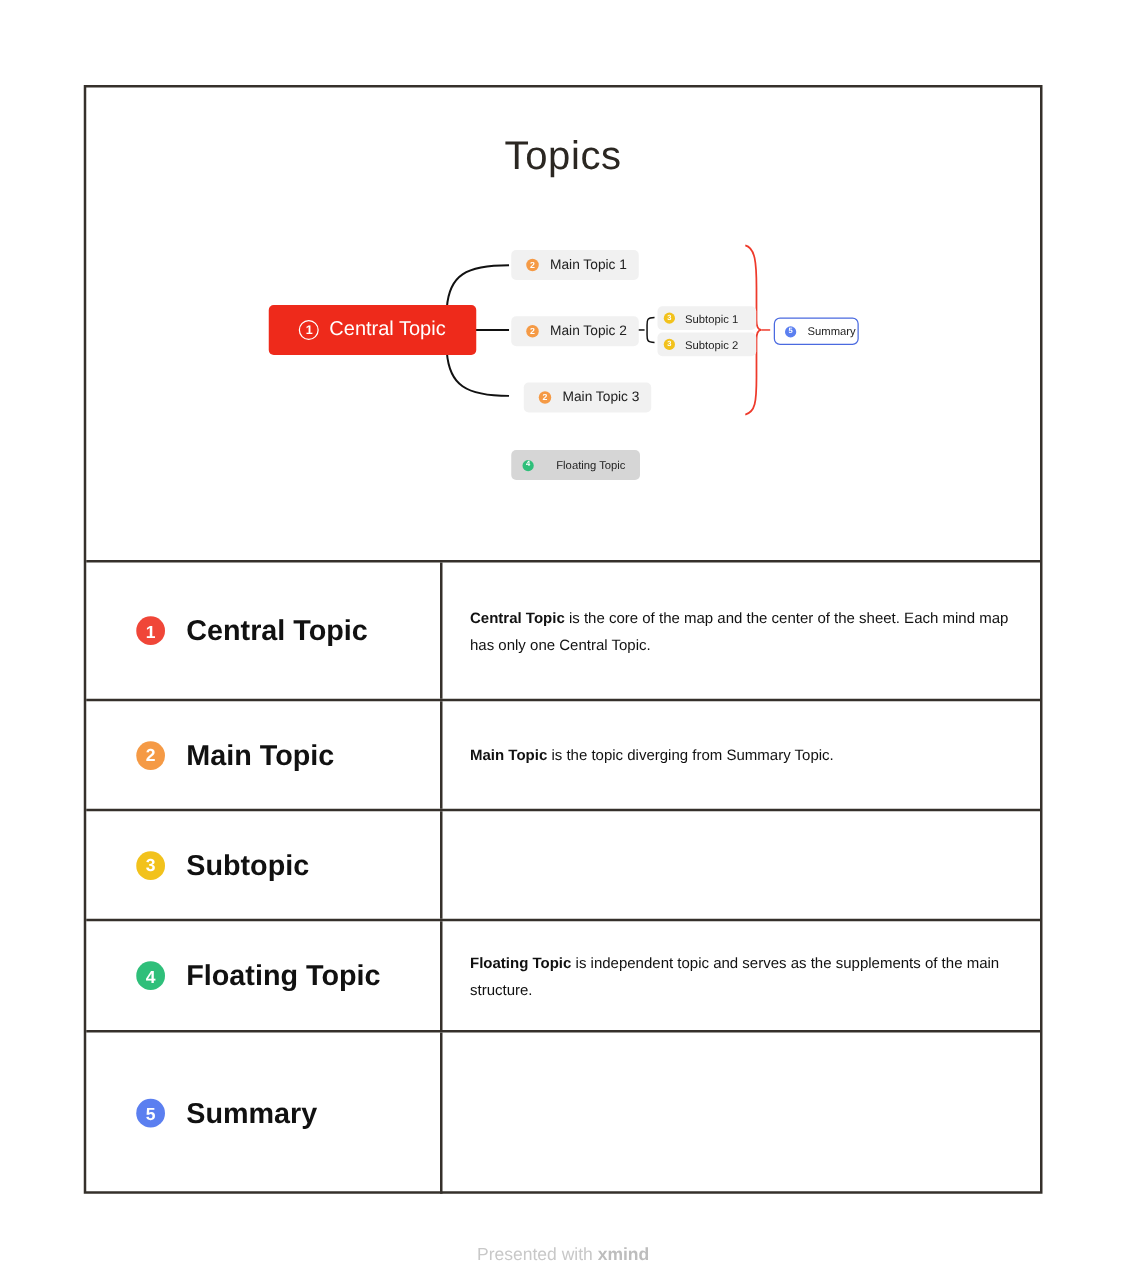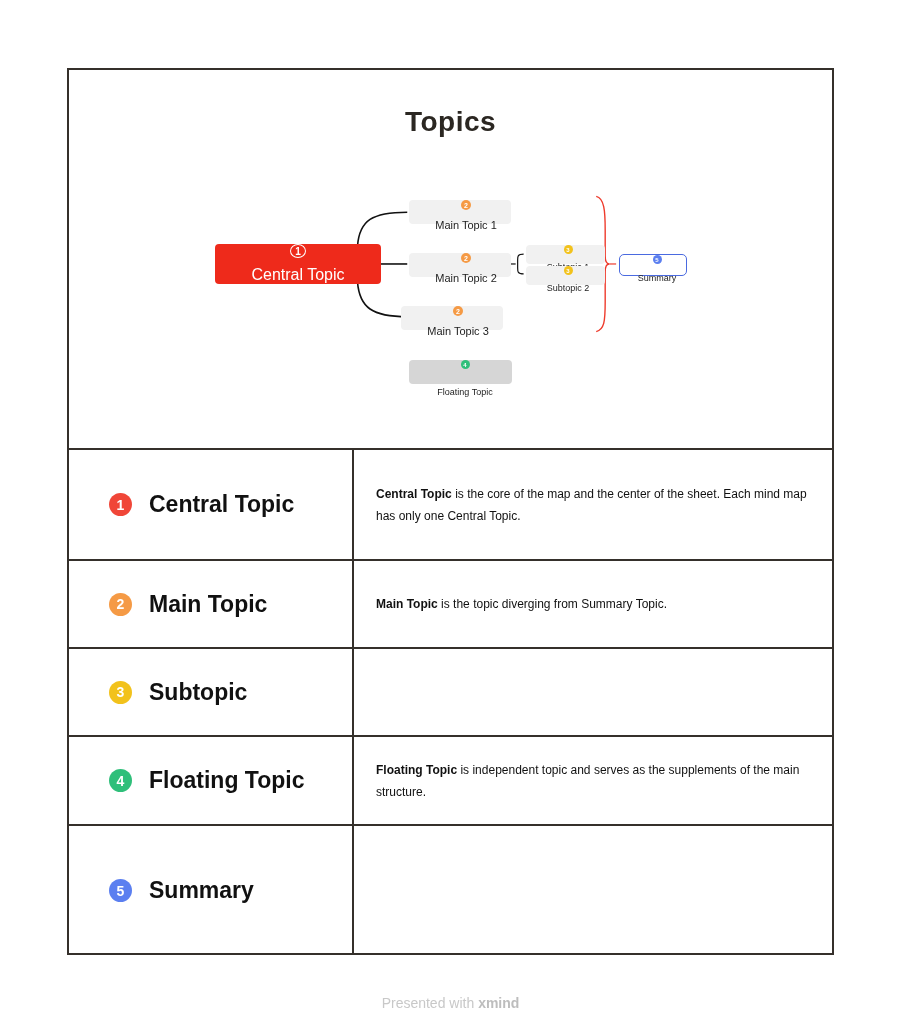--- a/index.html
+++ b/index.html
@@ -1,20 +1,20 @@
 <!DOCTYPE html>
 <html><head>
   <meta charset="utf-8">
   <style>
     html, body { margin: 0; padding: 0; background: #ffffff; }
     body { width: 901px; height: 1024px; position: relative; font-family: "Liberation Sans", sans-serif; color: #111; overflow: hidden; }
     .frame { position: absolute; left: 67px; top: 68px; width: 767px; height: 887px; border: 2.5px solid #35302b; box-sizing: border-box; }
-    .title { position: absolute; left: 0; right: 0; top: 36px; text-align: center; font-size: 28px; font-weight: bold; color: #2b2722; letter-spacing: 0.5px; }
+    .title { position: absolute; left: 0; right: 0; top: 36px; text-align: center; font-size: 32px; font-weight: normal; color: #2b2722; letter-spacing: 0.5px; }
     .diagram { position: absolute; left: 0; top: 0; width: 100%; height: 380px; }
-    .node { position: absolute; display: flex; align-items: center; box-sizing: border-box; flex-direction: column; }
+    .node { position: absolute; display: flex; align-items: center; box-sizing: border-box; }
     .central { left: 146px; top: 174px; width: 166px; height: 40px; background: #ee2a1b; border-radius: 4px; color: #fff; font-size: 16px; justify-content: center; gap: 8px; }
     .central .ring { width: 16px; height: 16px; border: 1.6px solid #fff; border-radius: 50%; display: flex; align-items: center; justify-content: center; font-size: 10px; font-weight: bold; box-sizing: border-box; }
     .main { width: 102px; height: 24px; background: #f1f1f1; border-radius: 4px; font-size: 11px; color: #222; padding-left: 12px; gap: 9px; }
     .sub { width: 79px; height: 19px; background: #f1f1f1; border-radius: 4px; font-size: 9px; color: #222; padding-left: 5px; gap: 8px; }
     .floating { left: 340px; top: 290px; width: 103px; height: 24px; background: #d6d6d6; border-radius: 4px; font-size: 9px; color: #222; padding-left: 9px; gap: 18px; }
     .summary { left: 550px; top: 184px; width: 68px; height: 22px; border: 1.6px solid #4a6ae0; border-radius: 5px; background: #fff; font-size: 9px; color: #222; padding-left: 8px; gap: 9px; }
     .dot { border-radius: 50%; display: inline-flex; align-items: center; justify-content: center; color: #fff; font-weight: bold; flex-shrink: 0; }
     .dot.sm { width: 10px; height: 10px; font-size: 7px; }
     .dot.xs { width: 9px; height: 9px; font-size: 6px; }
     .dot.lg { width: 23px; height: 23px; font-size: 14px; }
@@ -56,21 +56,21 @@
     </div>
 
     <div class="node main" style="left:340px; top:130px;">
       <span class="dot sm c2">2</span>
       <span>Main Topic 1</span>
     </div>
     <div class="node main" style="left:340px; top:183px;">
       <span class="dot sm c2">2</span>
       <span>Main Topic 2</span>
     </div>
-    <div class="node main" style="left:332px; top:236px;">
+    <div class="node main" style="left:350px; top:236px;">
       <span class="dot sm c2">2</span>
       <span>Main Topic 3</span>
     </div>
 
     <div class="node sub" style="left:457px; top:175px;">
       <span class="dot xs c3">3</span>
       <span>Subtopic 1</span>
     </div>
     <div class="node sub" style="left:457px; top:196px;">
       <span class="dot xs c3">3</span>

